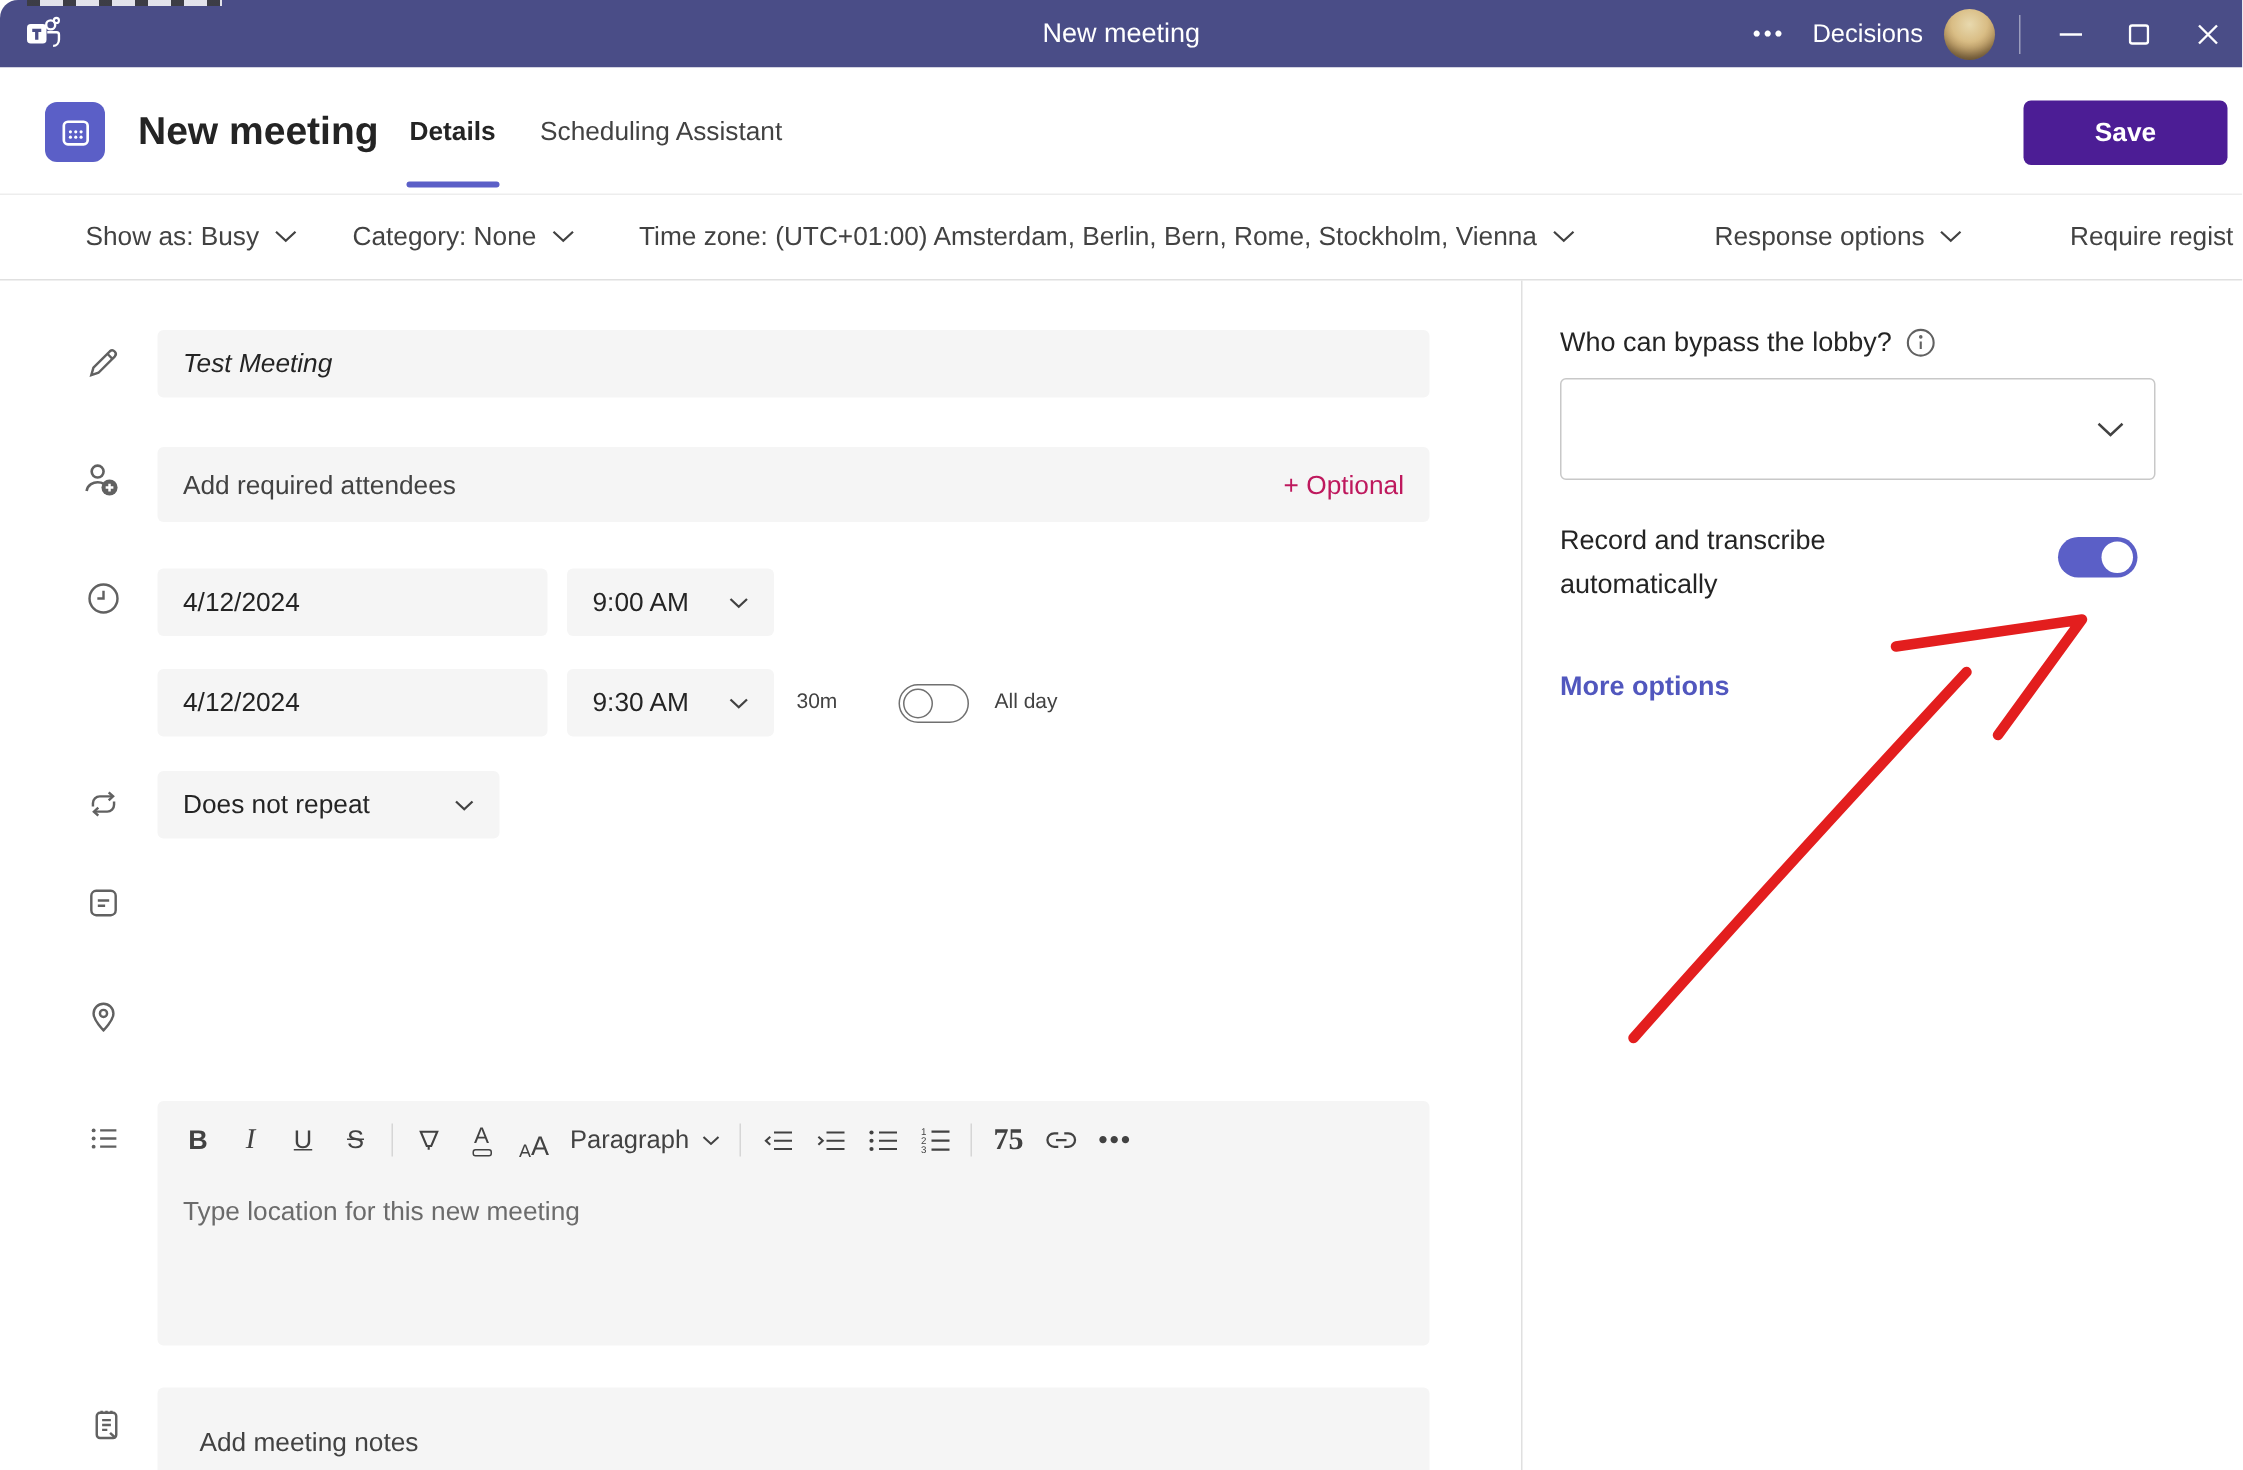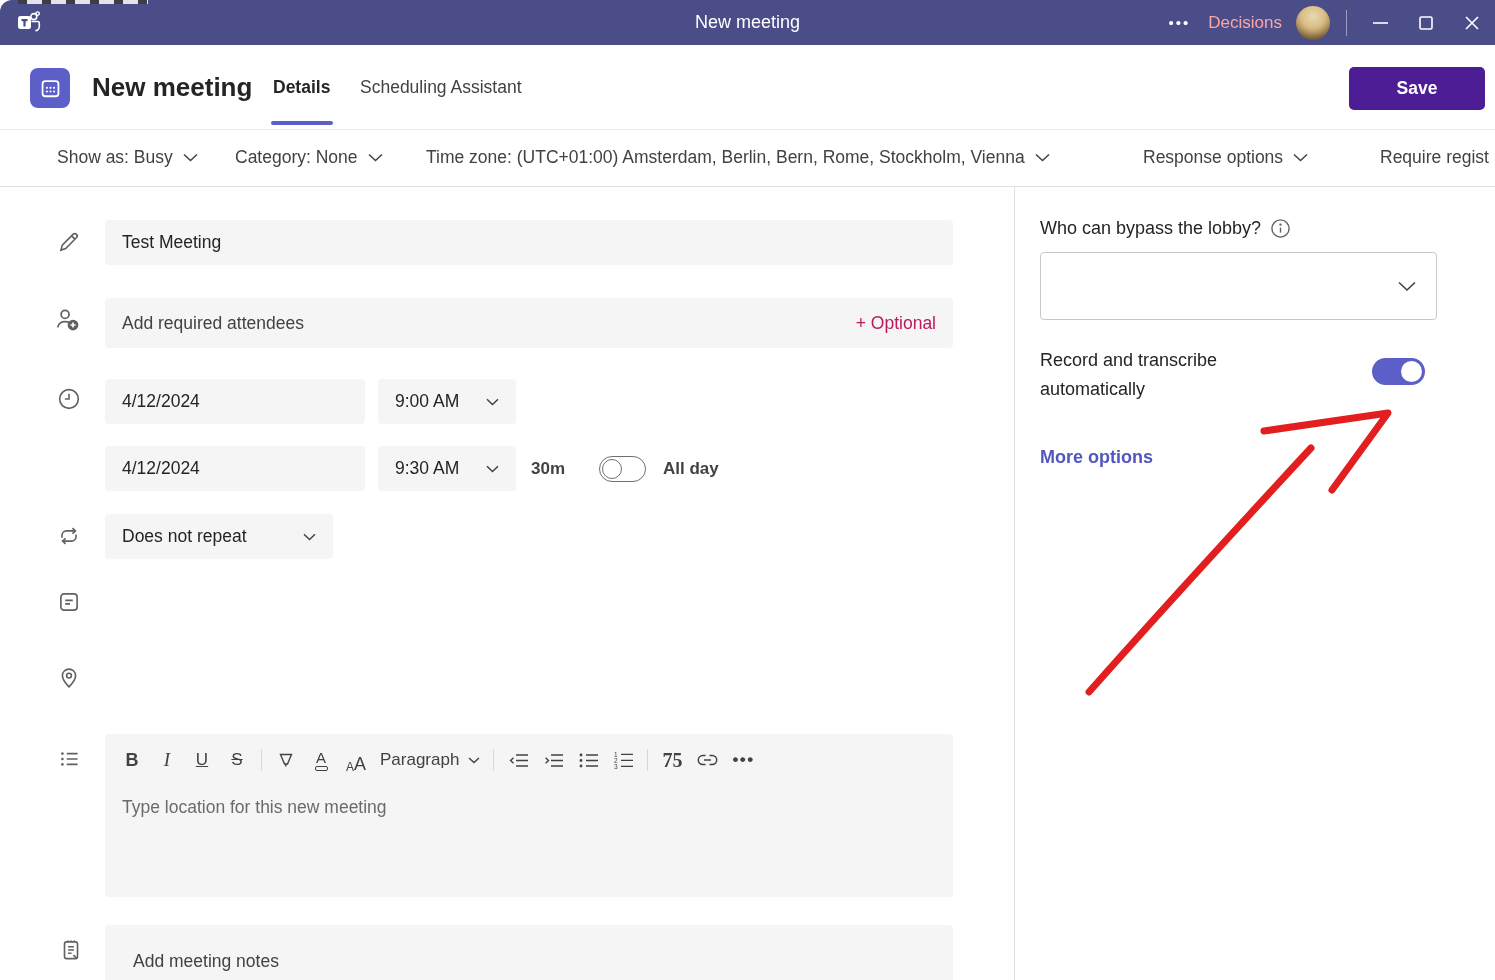--- a/index.html
+++ b/index.html
@@ -10,21 +10,21 @@
   
   .titlebar { position:absolute; left:0; top:0; width:1495px; height:45px;
               background:#4a4d87; border-radius:12px 0 0 0; }
   .bg-peek { position:absolute; left:18px; top:0; width:130px; height:4px;
              background:repeating-linear-gradient(90deg,#3a3a3a 0 9px, #fdfdfd 9px 24px); opacity:.85; z-index:3;}
   .tb-title { position:absolute; left:0; right:0; top:0; height:45px; display:flex;
               align-items:center; justify-content:center; color:#fff; font-size:18px; }
   .tb-left { position:absolute; left:14px; top:8px; }
   .tb-right { position:absolute; right:0; top:0; height:45px; display:flex; align-items:center; }
   .tb-ellipsis { color:#fff; font-size:15px; letter-spacing:2px; padding:6px 10px; cursor:pointer;}
-  .tb-decisions { color:#fca5a5; font-size:17px; margin:0 14px 0 8px; cursor:pointer;}
+  .tb-decisions { color:#ffffff; font-size:17px; margin:0 14px 0 8px; cursor:pointer;}
   .avatar { width:34px; height:34px; border-radius:50%; cursor:pointer;
             background:radial-gradient(circle at 50% 30%, #e8d9ae 0%, #d9bd85 40%, #a8854f 78%, #6b5b3c 100%);
             box-shadow:inset 0 -9px 8px -6px rgba(40,35,30,.55); }
   .tb-sep { width:1px; height:26px; background:rgba(255,255,255,.45); margin:0 10px 0 16px; }
   .win-btn { width:46px; height:45px; display:flex; align-items:center; justify-content:center;
              color:#fff; cursor:pointer; }
 
   
   .header { position:absolute; left:0; top:45px; width:1495px; height:85px; background:#fff;
             border-bottom:1px solid #ededed; }
@@ -62,21 +62,21 @@
 
   .toggle { position:relative; border-radius:14px; cursor:pointer; flex:none; }
   .toggle .knob { position:absolute; border-radius:50%; }
   .toggle.on { background:#5b5fc7; }
   .toggle.on .knob { top:3px; right:3px; background:#fff; }
   .toggle.off { background:#fff; border:1px solid #707070; }
   .toggle.off .knob { top:2px; left:2px; background:#fff; border:1px solid #707070; }
   .tg-lg { width:53px; height:27px; } .tg-lg .knob { width:21px; height:21px; }
   .tg-md { width:47px; height:26px; } .tg-md .knob { width:20px; height:20px; }
 
-  .inline-label { position:absolute; font-size:17px; color:#424242;font-weight:bold; }
+  .inline-label { position:absolute; font-size:14px; color:#424242; }
 
   
   .editor { position:absolute; left:105px; top:547px; width:848px; height:163px;
             background:#f5f5f5; border-radius:4px; }
   .ed-toolbar { display:flex; align-items:center; gap:13px; padding:13px 14px 0 16px;
                 color:#424242; font-size:17px; }
   .ed-btn { min-width:22px; height:26px; display:flex; align-items:center; justify-content:center;
             cursor:pointer; color:#424242; }
   .ed-b { font-weight:bold; font-size:18px; }
   .ed-i { font-style:italic; font-family:"Liberation Serif", serif; font-size:19px; }
@@ -261,21 +261,21 @@
     </div>
     <div class="row-icon" style="left:58px; top:750px;">
       <svg width="26" height="26" viewBox="0 0 24 24" stroke="#616161" stroke-width="1.5" fill="none">
         <rect x="6" y="4.5" width="12" height="15.5" rx="2"></rect>
         <path d="M9 4.5v-1.3M12 4.5v-1.3M15 4.5v-1.3"></path>
         <path d="M9.3 9h5.4M9.3 12h5.4M9.3 15h3.2"></path>
         <path d="M14.2 16.8l3.4 3.2"></path>
       </svg>
     </div>
 
-    <div class="field" style="left:105px; top:33px; width:848px; height:45px;">
+    <div class="field" style="left:105px; top:33px; width:848px; height:45px;font-style:italic;">
       <span>Test Meeting</span>
     </div>
 
     <div class="field" style="left:105px; top:111px; width:848px; height:50px;">
       <span class="ph">Add required attendees</span>
       <span class="opt-link">+ Optional</span>
     </div>
 
     <div class="field dd" style="left:105px; top:192px; width:260px; height:45px;">
       <span>4/12/2024</span>

